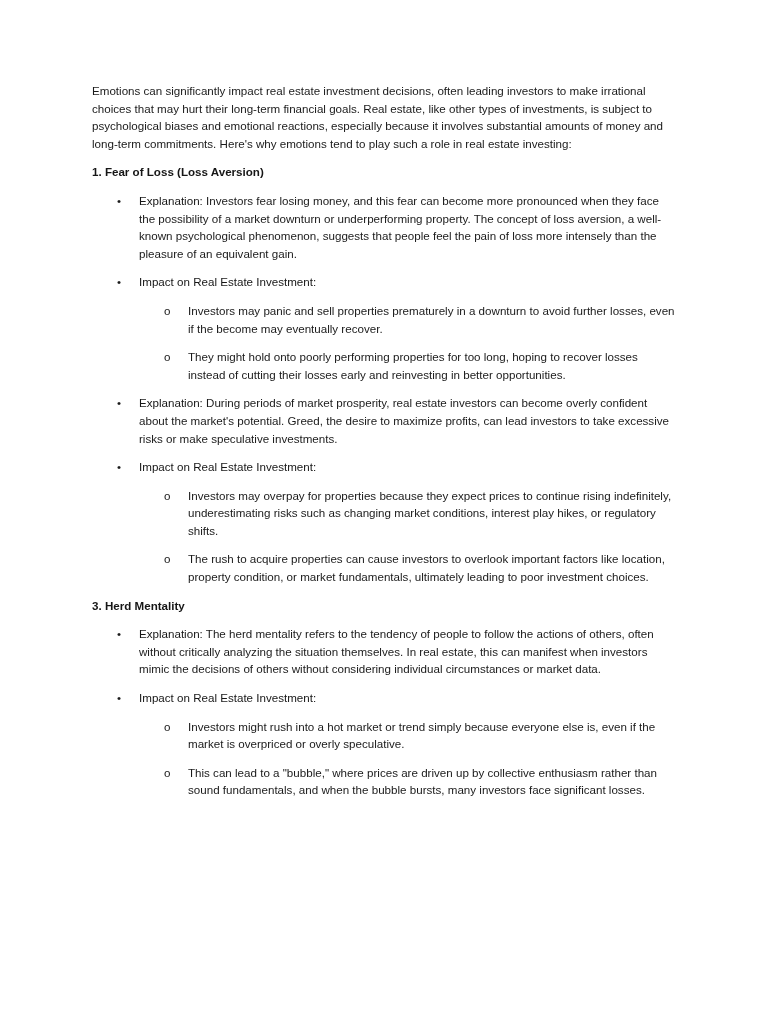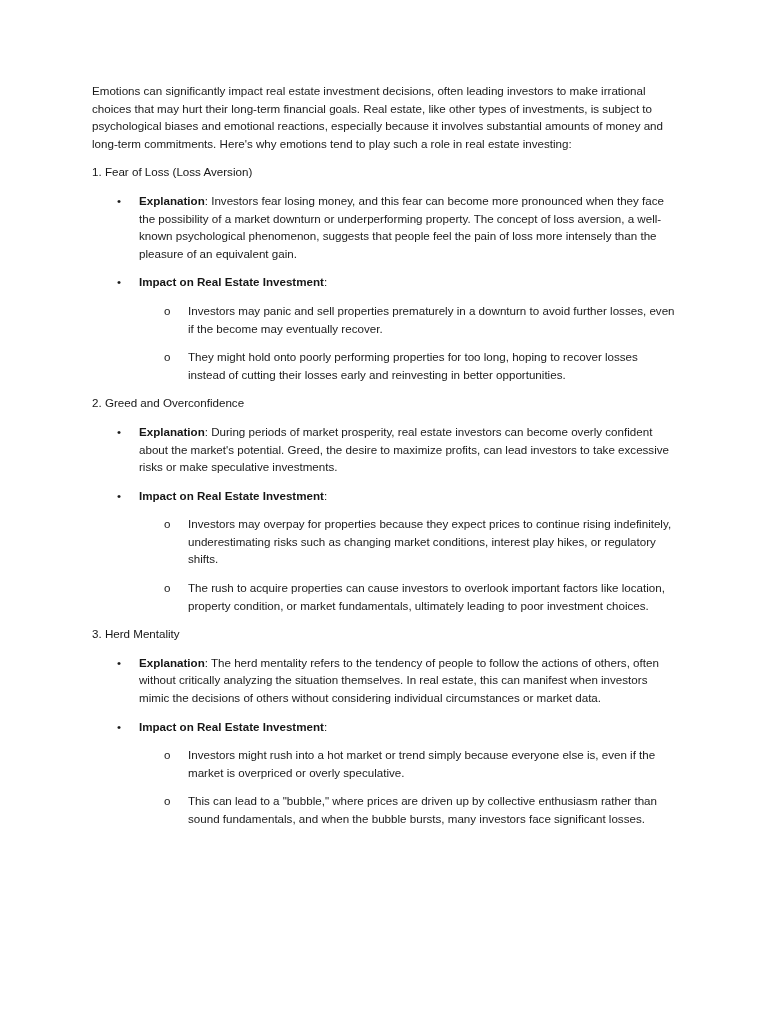--- a/index.html
+++ b/index.html
@@ -32,21 +32,21 @@
     line-height: 17.6px;
     margin: 0 0 11px 0;
     text-align: left;
     color: #1a1a1a;
   }
 
   
   .heading {
     font-size: 11.6px;
     line-height: 17.6px;
-    font-weight: normal;
+    font-weight: bold;
     margin: 0 0 11px 0;
     color: #161616;
   }
 
   
   .l1-list {
     margin: 0;
     padding: 0;
     list-style: none;
   }
@@ -66,21 +66,21 @@
     line-height: 17.6px;
     color: #1a1a1a;
   }
   .l1-text {
     font-size: 11.6px;
     line-height: 17.6px;
     color: #1a1a1a;
     display: block;
   }
   .runin {
-    font-weight: bold;
+    font-weight: normal;
     color: #161616;
     text-align: right;
   }
 
   
   .l2-list {
     margin: 11px 0 0 0;
     padding: 0;
     list-style: none;
   }
@@ -130,21 +130,20 @@
             <span class="l2-text">Investors may panic and sell properties prematurely in a downturn to avoid further losses, even if the become may eventually recover.</span>
           </li>
           <li class="l2-item">
             <span class="l2-bullet">o</span>
             <span class="l2-text">They might hold onto poorly performing properties for too long, hoping to recover losses instead of cutting their losses early and reinvesting in better opportunities.</span>
           </li>
         </ul>
       </li>
     </ul>
 
-    <h2 class="heading">2. Greed and Overconfidence</h2>
     <ul class="l1-list">
       <li class="l1-item">
         <span class="l1-bullet">•</span>
         <span class="l1-text"><span class="runin">Explanation</span><span>: During periods of market prosperity, real estate investors can become overly confident about the market's potential. Greed, the desire to maximize profits, can lead investors to take excessive risks or make speculative investments.</span></span>
       </li>
       <li class="l1-item">
         <span class="l1-bullet">•</span>
         <span class="l1-text"><span class="runin">Impact on Real Estate Investment</span><span>:</span></span>
         <ul class="l2-list">
           <li class="l2-item">

